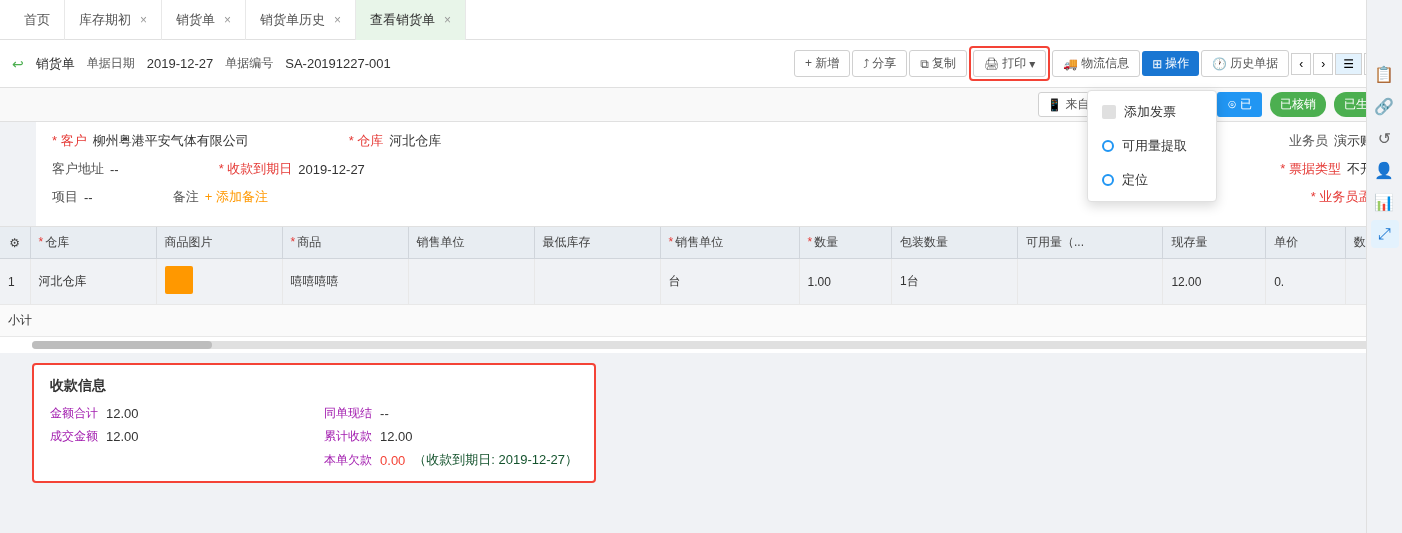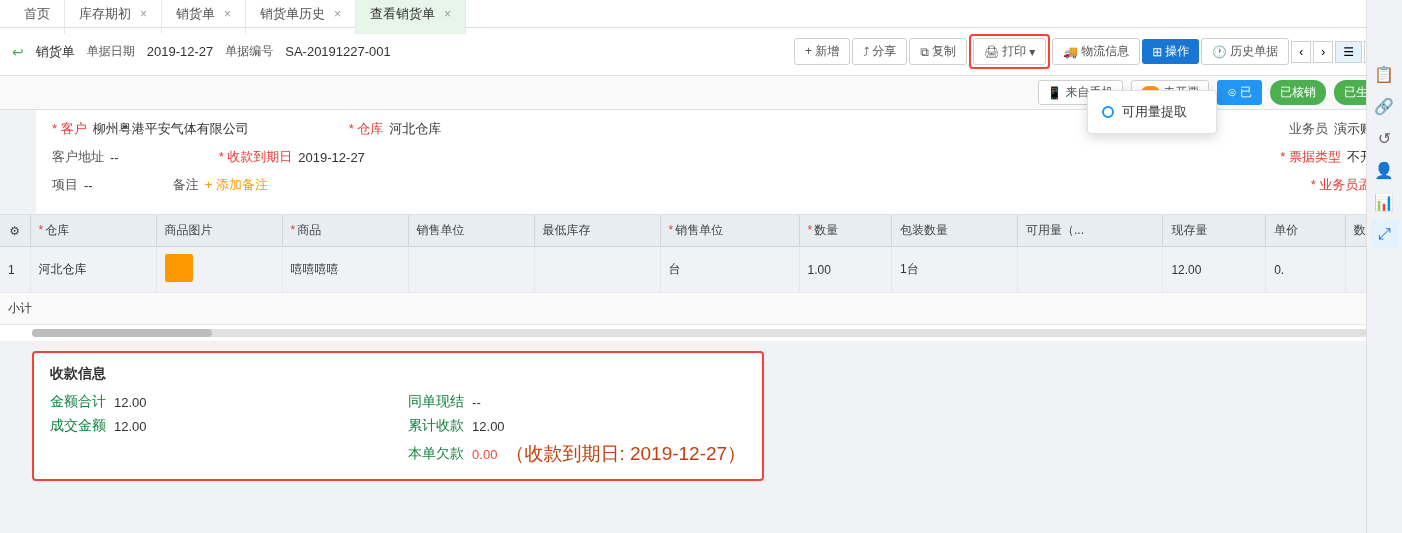--- a/index.html
+++ b/index.html
@@ -1,21 +1,21 @@
 <!DOCTYPE html>
 <html><head>
   <meta charset="utf-8">
   <style>
     * { box-sizing: border-box; margin: 0; padding: 0; }
     body { font-family: "Microsoft YaHei", "PingFang SC", Arial, sans-serif; font-size: 13px; background: #f0f2f5; color: #333; }
 
     
     .tab-bar {
       display: flex; align-items: center; background: #fff; border-bottom: 1px solid #e0e0e0;
-      padding: 0 10px; height: 28px; position: relative;
+      padding: 0 10px; height: 40px; position: relative;
     }
     .tab-item {
       display: flex; align-items: center; padding: 0 14px; height: 40px;
       cursor: pointer; font-size: 13px; color: #555; border-right: 1px solid #e8e8e8;
       gap: 5px; white-space: nowrap;
     }
     .tab-item.active { background: #e8f5e9; color: #333; font-weight: 500; justify-content: center; }
     .tab-item .tab-close { color: #999; margin-left: 4px; cursor: pointer; font-size: 12px; }
     .tab-close-btn { position: absolute; right: 10px; top: 50%; transform: translateY(-50%); cursor: pointer; color: #999; font-size: 16px; }
 
@@ -90,24 +90,24 @@
     .product-img { width: 28px; height: 28px; background: #ff9800; display: inline-block; border-radius: 2px; }
 
     
     .payment-section {
       border: 2px solid #f44336; border-radius: 4px; margin: 10px 16px;
       padding: 12px 16px; background: #fff; display: inline-block; min-width: 520px;
     }
     .payment-title { font-size: 14px; font-weight: bold; margin-bottom: 10px; }
     .payment-grid { display: grid; grid-template-columns: 1fr 1fr; gap: 6px 20px; }
     .payment-row { display: flex; align-items: center; gap: 8px; }
-    .payment-label { color: #15803d; font-size: 14px; white-space: nowrap; font-family: Liberation Serif, serif; }
+    .payment-label { color: #a21caf; font-size: 12px; white-space: nowrap; font-family: Liberation Serif, serif; }
     .payment-value { font-size: 13px; color: #333; }
     .payment-value-red { font-size: 13px; color: #f44336; }
-    .payment-value-blue { font-size: 19px; color: #c2410c; }
+    .payment-value-blue { font-size: 13px; color: #14532d; }
     .dropdown-menu {
       position: absolute; top: 90px; right: 185px; background: #fff;
       border: 1px solid #e0e0e0; border-radius: 4px; box-shadow: 0 4px 12px rgba(0,0,0,0.15);
       z-index: 200; min-width: 130px; padding: 4px 0;
     }
     .dropdown-item {
       display: flex; align-items: center; gap: 8px; padding: 8px 14px;
       cursor: pointer; font-size: 13px; color: #333;
     }
     .icon-square { width: 14px; height: 14px; background: #e0e0e0; border-radius: 2px; display: inline-block; }
@@ -345,22 +345,30 @@
           <span class="payment-label">本单欠款</span>
           <span class="payment-value-red">0.00</span>
           <span class="payment-value-blue">（收款到期日: 2019-12-27）</span>
         </div>
       </div>
     </div>
   </div>
 
   <div class="dropdown-menu">
     <div class="dropdown-item">
+      <span class="icon-square"></span>
+      <span>添加发票</span>
+    </div>
+    <div class="dropdown-item">
       <span class="icon-circle-outline"></span>
       <span>可用量提取</span>
+    </div>
+    <div class="dropdown-item">
+      <span class="icon-circle-outline"></span>
+      <span>定位</span>
     </div>
   </div>
 
   <div class="right-sidebar">
     <div class="sidebar-icon">📋</div>
     <div class="sidebar-icon">🔗</div>
     <div class="sidebar-icon">↺</div>
     <div class="sidebar-icon">👤</div>
     <div class="sidebar-icon">📊</div>
     <div class="sidebar-icon active">⤢</div>

